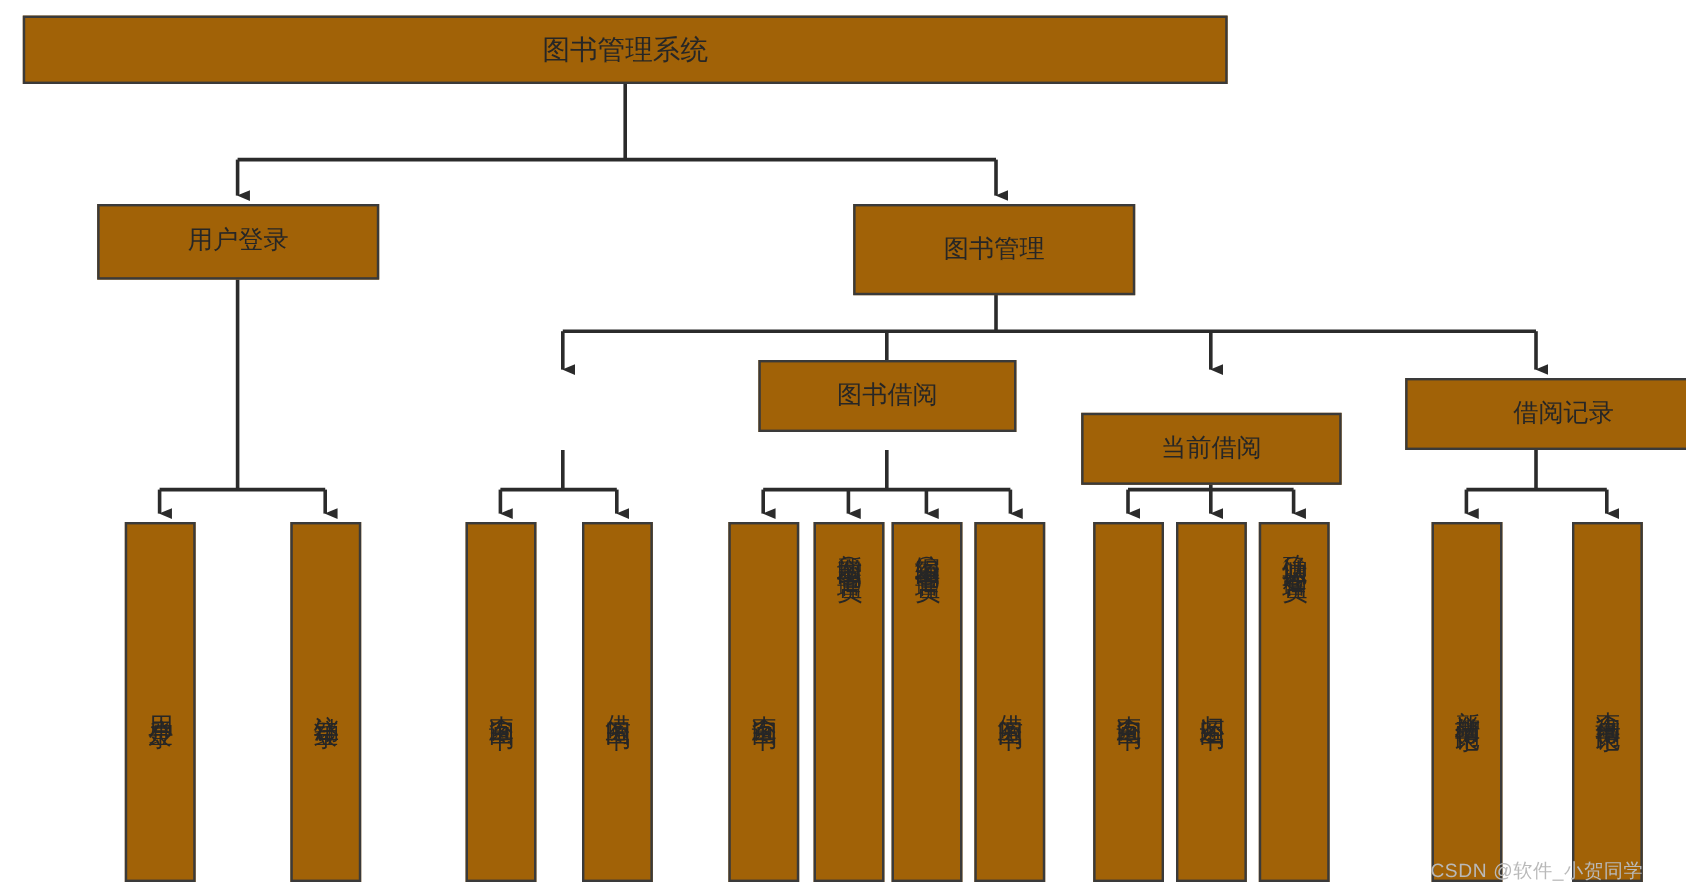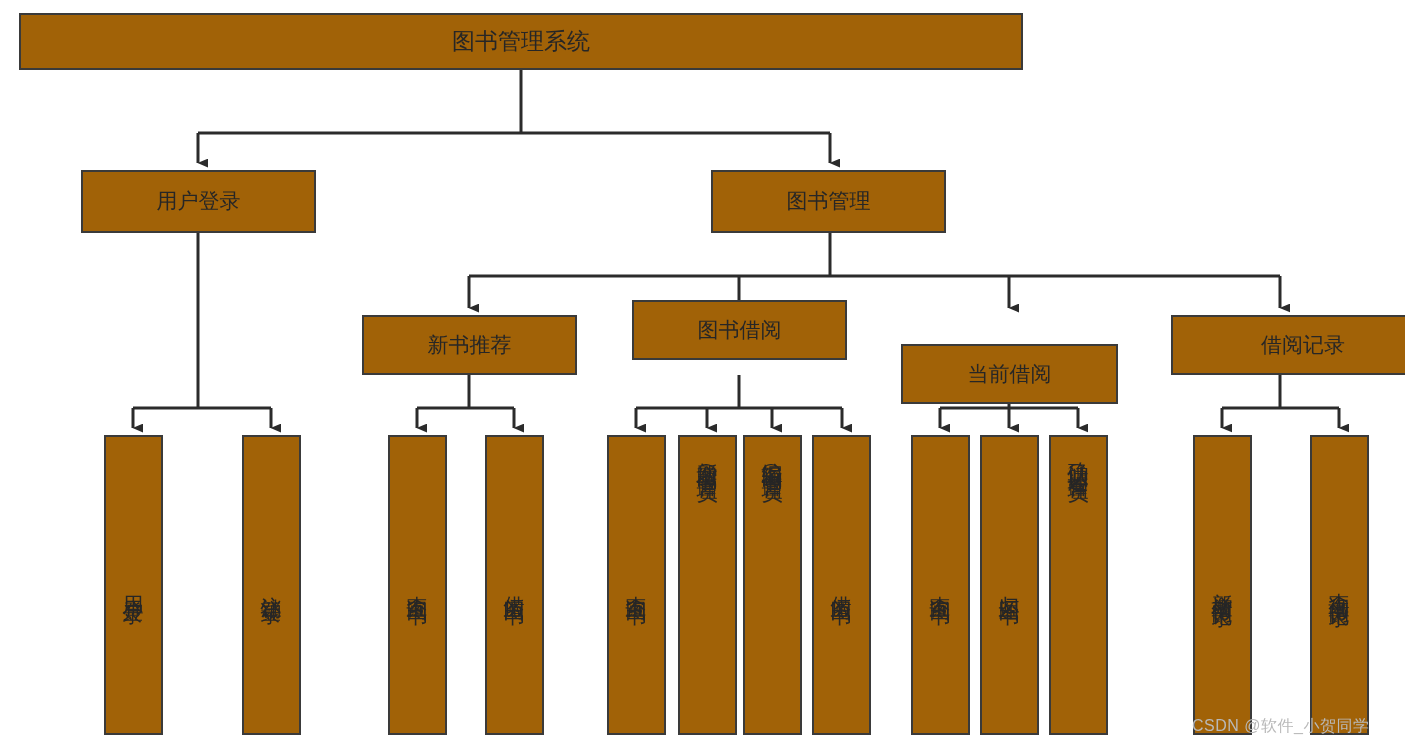--- a/index.html
+++ b/index.html
@@ -138,27 +138,24 @@
   </svg>
 
   <div class="node level-0" style="left:19px; top:13px; width:1004px; height:57px;">
     <span class="node-label">图书管理系统</span>
   </div>
 
   <div class="node level-1" style="left:81px; top:170px; width:235px; height:63px;">
     <span class="node-label">用户登录</span>
   </div>
 
-  <div class="node level-1" style="left:711px; top:170px; width:235px; height:63px;">
+  <div class="node level-1" style="left:711px; top:170px; width:235px; height:76px;">
     <span class="node-label">图书管理</span>
   </div>
 
-  <div class="node level-2" style="left:362px; top:315px; width:215px; height:60px;">
-    <span class="node-label">新书推荐</span>
-  </div>
 
   <div class="node level-2" style="left:632px; top:300px; width:215px; height:60px;">
     <span class="node-label">图书借阅</span>
   </div>
 
   <div class="node level-2" style="left:901px; top:315px; width:217px; height:60px;margin-top:29px;">
     <span class="node-label">当前借阅</span>
   </div>
 
   <div class="node level-2" style="left:1171px; top:315px; width:264px; height:60px;">

